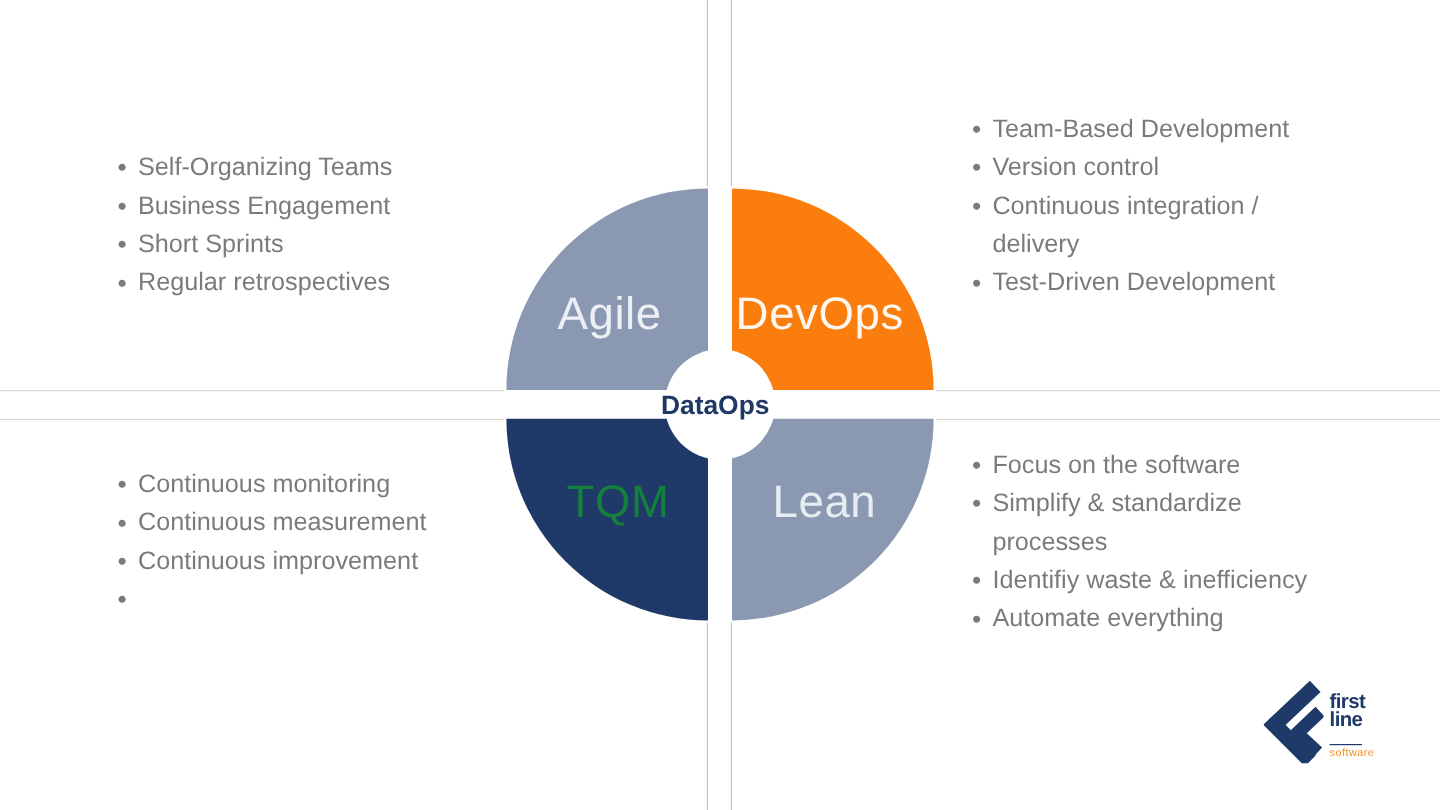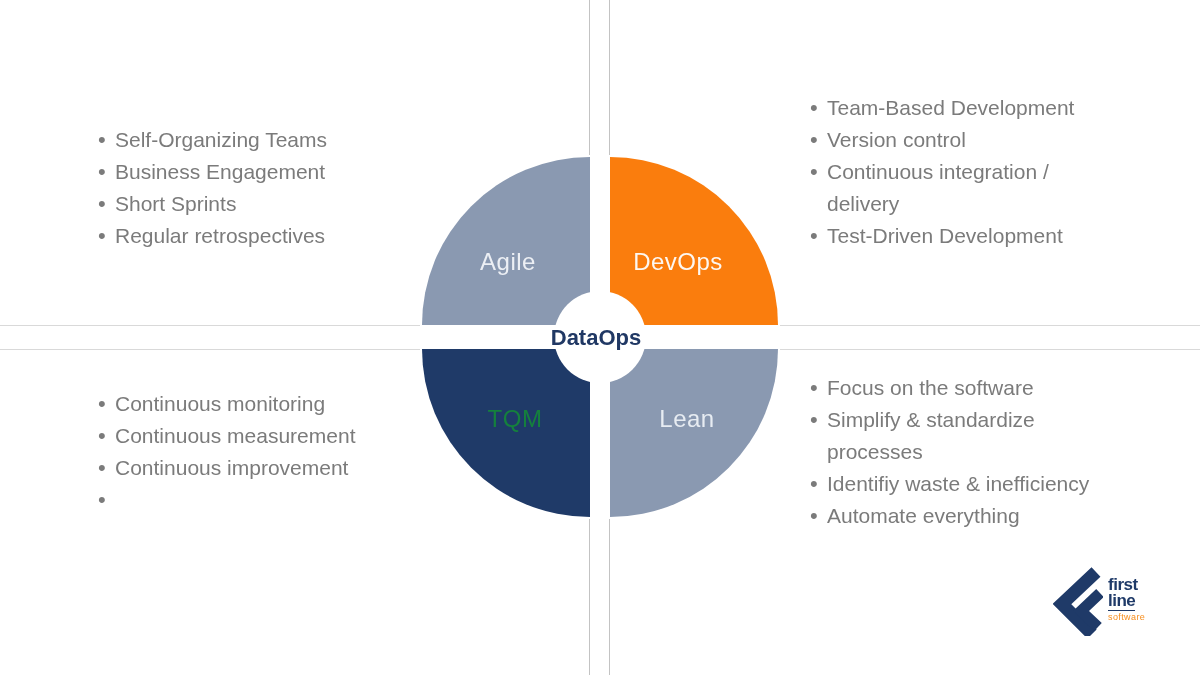--- a/index.html
+++ b/index.html
@@ -9,21 +9,21 @@
   }
   .vline{position:absolute;top:0;bottom:0;width:1px;background:#c3c3c3;}
   .hline{position:absolute;left:0;right:0;height:1px;background:#d9d9d9;}
   #vline1{left:589px;} #vline2{left:609px;}
   #hline1{top:325px;} #hline2{top:349px;}
 
   .donut-svg{position:absolute;left:420px;top:155px;}
 
   .seg-label{
     position:absolute;width:130px;text-align:center;
-    font-size:24px;line-height:32px;font-weight:400;letter-spacing:0.5px;
+    font-size:38px;line-height:32px;font-weight:400;letter-spacing:0.5px;
     color:#f0f3f7;
   }
   #label-agile{left:443px;top:246px;}
   #label-devops{left:613px;top:246px;}
   #label-tqm{left:450px;top:403px;}
   #label-lean{left:622px;top:403px;}
 
   .center-label{
     position:absolute;left:536px;top:325px;width:120px;text-align:center;
     font-size:22px;line-height:26px;font-weight:700;color:#203864;
@@ -37,21 +37,21 @@
   #list-agile{left:98px;top:124px;}
   #list-devops{left:810px;top:92px;}
   #list-tqm{left:98px;top:388px;}
   #list-lean{left:810px;top:372px;}
 
   .logo{position:absolute;left:1053px;top:566px;display:flex;align-items:flex-start;}
   .logo-mark{flex:none;}
   .logo-text{margin-left:5px;margin-top:11px;color:#1f3a68;}
   .logo-first{font-size:17px;line-height:15px;font-weight:700;letter-spacing:-0.5px;}
   .logo-line{font-size:17px;line-height:16px;font-weight:700;letter-spacing:-0.5px;
-             display:inline-block;border-bottom:1.5px solid #1f3a68;padding-bottom:1px;}
+             display:inline-block;border-bottom:1.5px solid #1f3a68;padding-bottom:12px;}
   .logo-software{font-size:9px;line-height:11px;letter-spacing:0.4px;color:#f78e1e;margin-top:1px;}
 </style>
 </head>
 <body>
 
 <div class="vline" id="vline1" style="background: rgb(195, 195, 195);"></div>
 <div class="vline" id="vline2" style="background: rgb(195, 195, 195);"></div>
 <div class="hline" id="hline1" style="background: rgb(217, 217, 217);"></div>
 <div class="hline" id="hline2" style="background: rgb(217, 217, 217);"></div>
 

